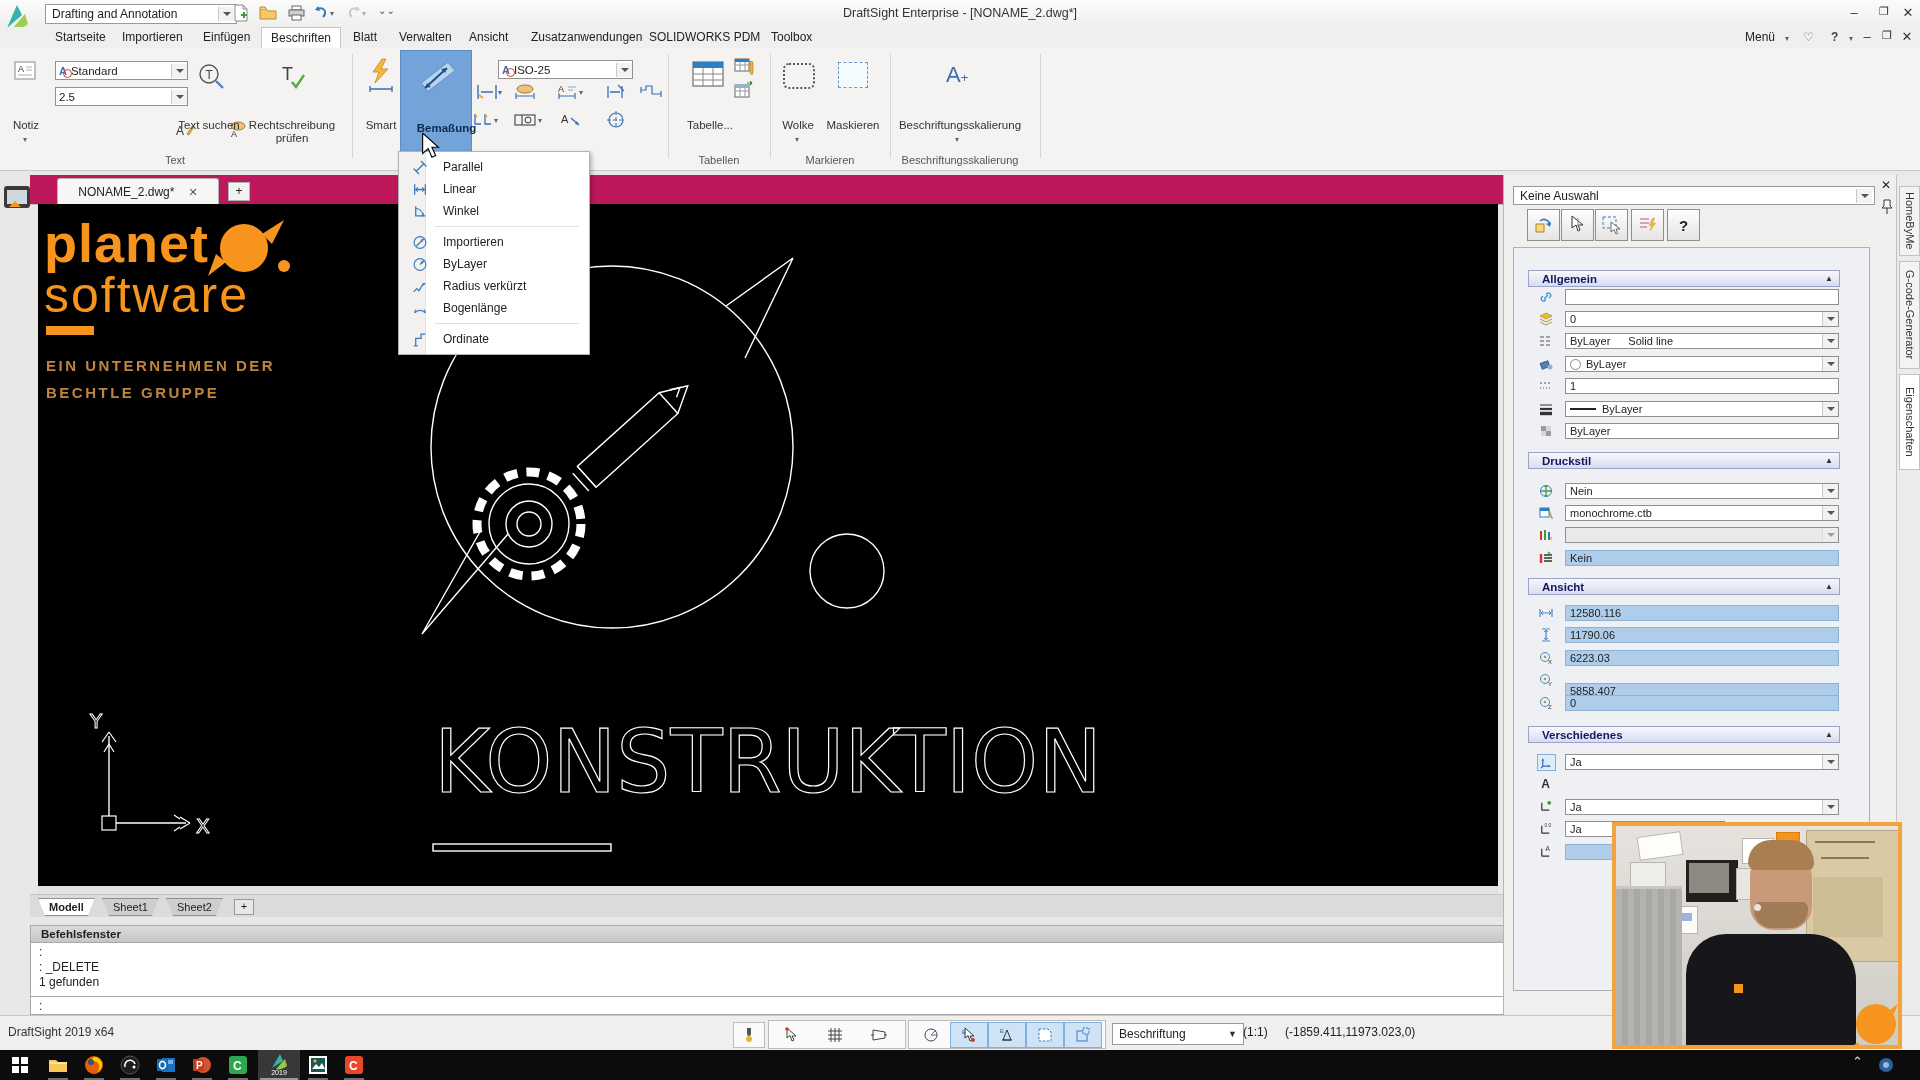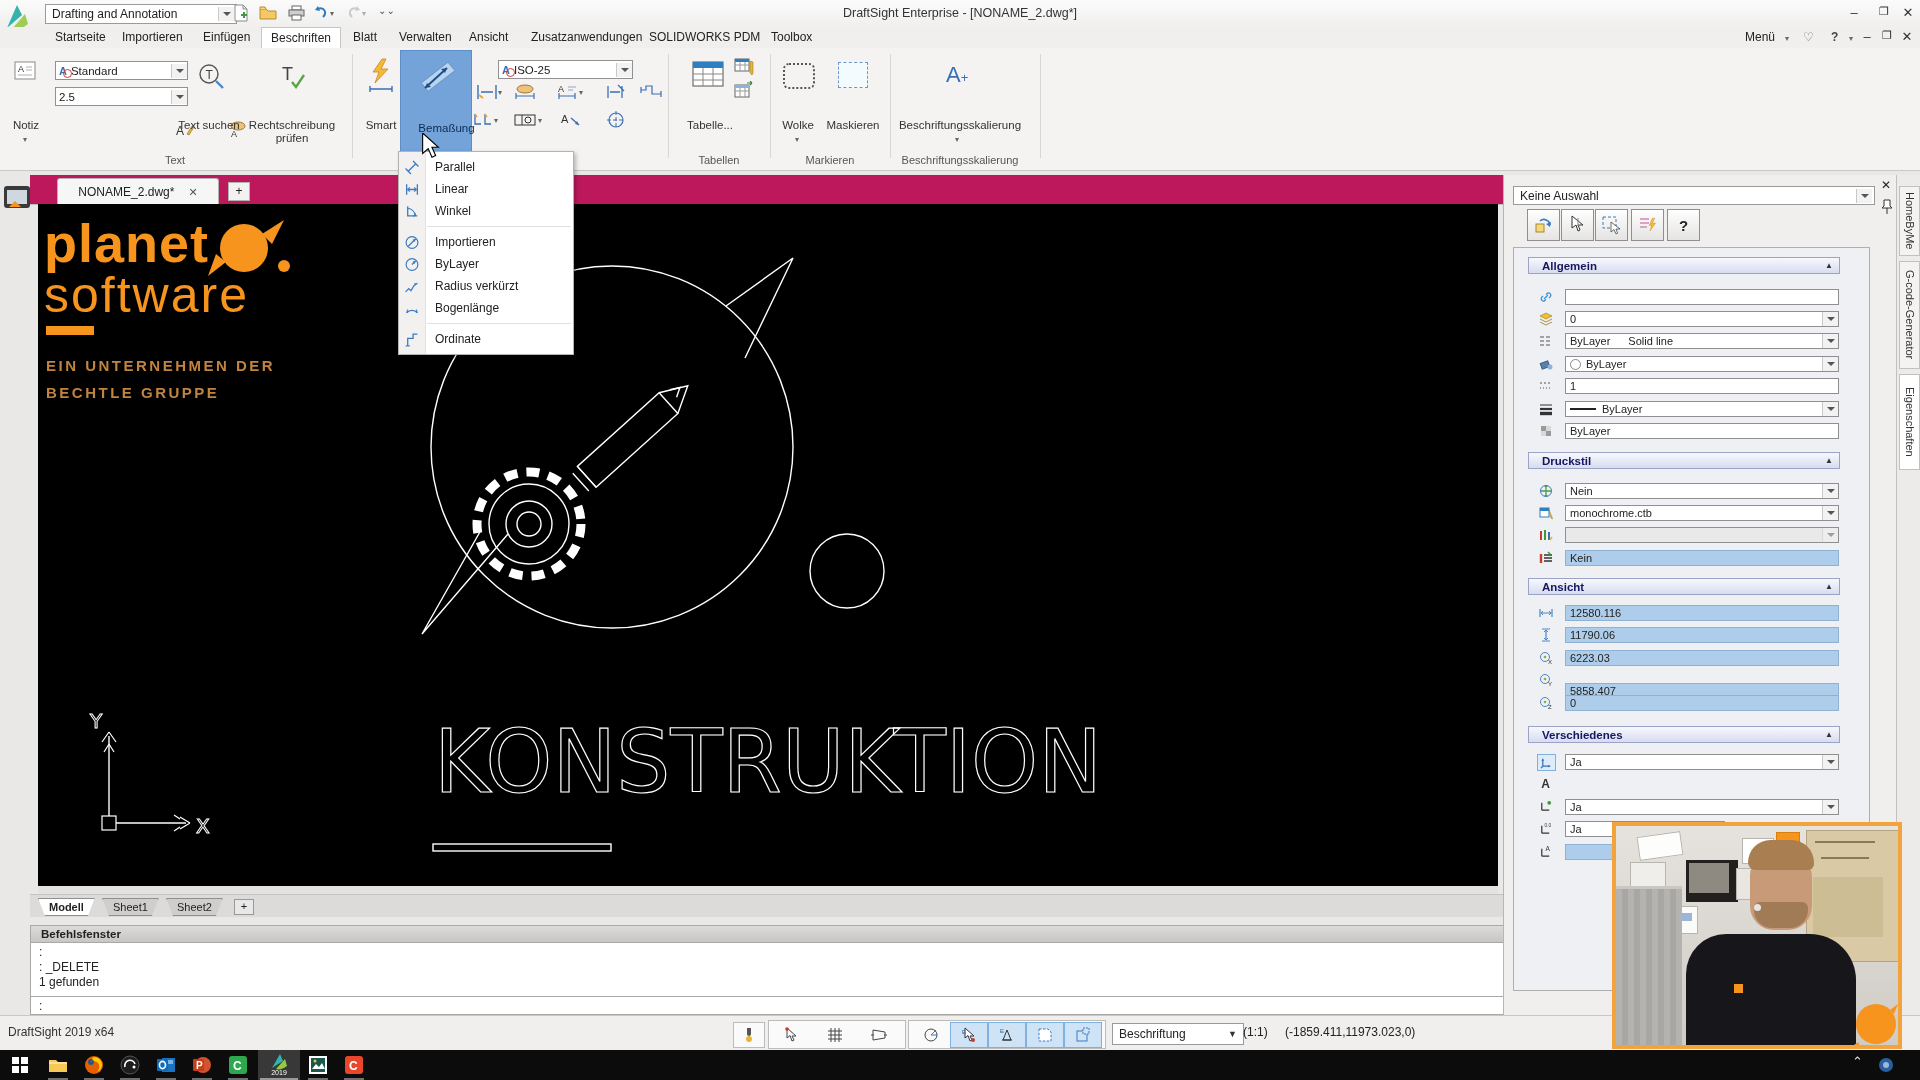--- a/index.html
+++ b/index.html
@@ -23,21 +23,21 @@
   .gsep{position:absolute;top:6px;width:1px;height:104px;background:#d8d7d6;}
   .glabel{position:absolute;top:106px;font-size:11px;color:#555;text-align:center;}
   .blabel{position:absolute;top:71px;font-size:11.5px;color:#333;text-align:center;line-height:13px;}
   .darr{font-size:8px;color:#666;}
   .combo{position:absolute;display:flex;align-items:center;background:#fff;border:1px solid #919191;height:17px;font-size:11.5px;padding-left:3px;}
   .aico{color:#3a6fb5;font-weight:bold;font-size:11px;position:relative;margin-right:4px;}
   .aico i{position:absolute;right:-5px;bottom:-1px;width:7px;height:7px;border:1.2px solid #d23b2e;border-radius:50%;font-style:normal;}
   .minibtn{position:absolute;display:flex;align-items:center;}
   .hl{background:#74a3da;border:1px solid #5c8fc9;}
   
-  #dimmenu{left:398px;top:151px;width:174px;background:#fff;border:1px solid #b3b3b3;box-shadow:2px 2px 4px rgba(0,0,0,.25);z-index:40;padding:4px 0;}
+  #dimmenu{left:398px;top:151px;width:174px;background:#fff;border:1px solid #b3b3b3;box-shadow:2px 2px 4px rgba(0,0,0,.25);z-index:40;padding:4px 8px;}
   #dimmenu::before{content:"";position:absolute;left:0;top:0;bottom:0;width:26px;background:#f2f1f0;border-right:1px solid #e3e2e1;}
   .mitem{position:relative;height:22px;display:flex;align-items:center;font-size:12px;color:#222;}
   .mitem svg{position:absolute;left:5px;}
   .mitem span{margin-left:36px;}
   .msep{height:1px;background:#e0e0e0;margin:4px 2px 4px 28px;}
   
   #docbar{left:30px;top:175px;width:1475px;height:29px;background:#be185d;border-bottom:1px solid #bdbcbb;}
   #doctab{position:absolute;left:27px;top:3px;width:160px;height:26px;background:#f6f6f6;border:1px solid #b4b3b2;border-bottom:none;border-radius:3px 3px 0 0;display:flex;align-items:center;justify-content:center;font-size:12px;}
   #canvas{left:38px;top:204px;width:1460px;height:682px;background:#000;}
   .logo1{color:#f7941d;font-weight:bold;font-size:54px;letter-spacing:1px;}
@@ -209,21 +209,21 @@
         <path d="M2 31h22M2 28v6M24 28v6M7 31l-3 0m15 0l3 0" stroke="#3a6fb5" stroke-width="1.4"></path>
       </svg>
   </div>
   <div class="blabel" style="left:360px;top:71px;width:42px;">Smart</div>
   <div class="abs hl" style="left:400px;top:2px;width:70px;height:100px;">
     <svg class="abs" style="left:17px;top:10px;" width="36" height="34" viewBox="0 0 36 34">
       <rect x="4" y="12" width="34" height="11" transform="rotate(-38 18 18)" fill="#b9d4ef" stroke="#6b98c9"></rect>
       <path d="M7 27L29 7" stroke="#1f4f8b" stroke-width="2"></path>
         <path d="M7 27l6-1-4-4zM29 7l-6 1 4 4z" fill="#1f4f8b"></path>
     </svg>
-    <div class="blabel" style="left:0;top:71px;width:91px;color:#0b2b52;">Bemaßung</div>
+    <div class="blabel" style="left:0;top:71px;width:91px;color:#0b2b52;font-weight:bold;">Bemaßung</div>
   </div>
   <div class="combo" style="left:498px;top:12px;width:130px;">
     <span class="aico">A<i></i></span>
     <span>ISO-25</span>
       <span class="chev"></span>
   </div>
   <div class="minibtn" style="left:476px;top:36px;">
     <svg width="22" height="16" viewBox="0 0 22 16">
         <path d="M2 1v14M20 1v14M5 8h12" stroke="#3a6fb5" stroke-width="1.4"></path>
         <path d="M3 11l4 3" stroke="#e8a53a" stroke-width="2"></path>
@@ -506,21 +506,21 @@
         <path d="M2 4h9M2 8h9M2 12h7" stroke="#d08ab0" stroke-width="1.6"></path>
         <path d="M14 2l-4 9h3l-2 7 7-10h-4l3-6z" fill="#f5b93a" stroke="#c8861a" stroke-width=".5" transform="scale(.8) translate(4 2)"></path>
       </svg>
   </div>
   <div class="ptb" style="left:163px;">
     <span style="font-weight:bold;font-size:15px;color:#222;">?</span>
   </div>
 
   <div class="pbox"></div>
 
-  <div class="hd" style="top:82px;">
+  <div class="hd" style="top:95px;">
       <span>Allgemein</span>
     </div>
   <div class="ic" style="top:114px;">
       <svg width="14" height="14" viewBox="0 0 14 14">
         <path d="M5 9l4-4M4 6L2.6 7.4a2.3 2.3 0 0 0 3.2 3.2L7 9.4M10 8l1.4-1.4a2.3 2.3 0 0 0-3.2-3.2L7 4.6" stroke="#3a8fd0" stroke-width="1.3" fill="none"></path>
       </svg>
     </div>
   <div class="f" style="top:114px;">
       <span></span>
     </div>

